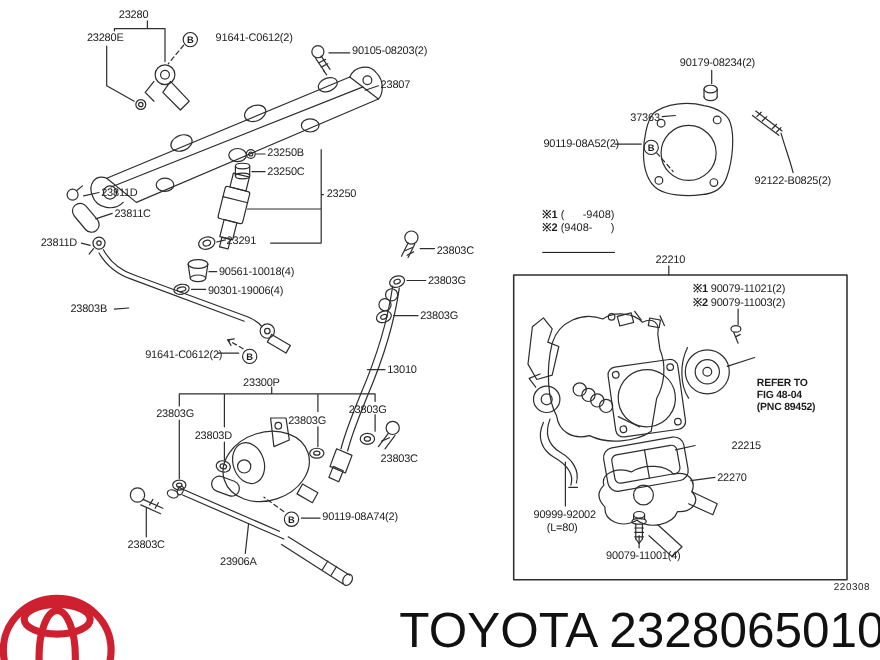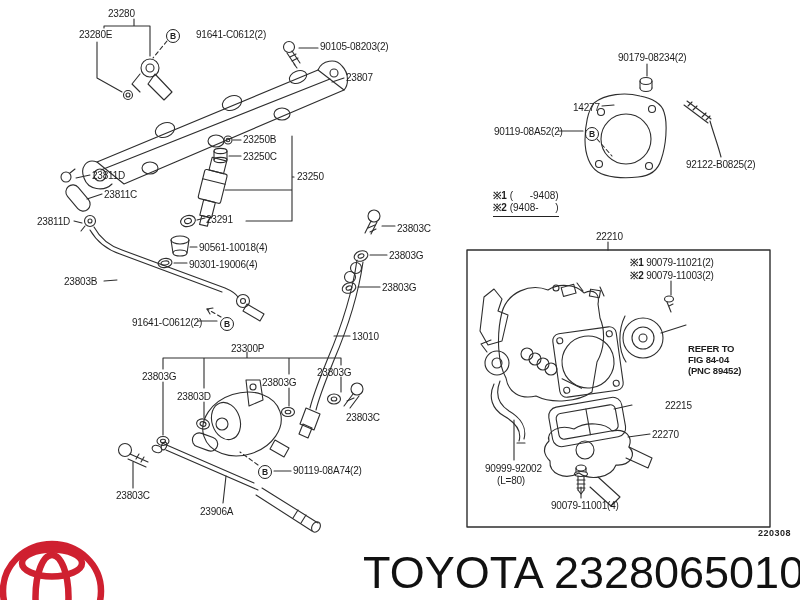--- a/index.html
+++ b/index.html
@@ -6,25 +6,25 @@
   #canvas{position:relative;width:800px;height:600px;background:#ffffff;overflow:hidden;
           font-family:"Liberation Sans",sans-serif;}
   #art{position:absolute;left:0;top:0;}
   #art *{stroke:#2e2e2e;fill:none;stroke-width:1.1;stroke-linecap:round;stroke-linejoin:round;}
   #art .logo *{stroke:#cf2030;stroke-width:6.5;}
   #art .box{stroke-width:1.4;}
   #art .dash{stroke-dasharray:4 3;}
   .lbl{position:absolute;font-size:10px;letter-spacing:-0.2px;color:#1d1d1d;white-space:pre;line-height:11px;}
   .bcir{position:absolute;width:12px;height:12px;border:1.2px solid #222;border-radius:50%;
         font-size:8.5px;line-height:12px;text-align:center;color:#1d1d1d;font-weight:bold;}
-  .note-block{position:absolute;border-bottom:1.2px solid #222;padding-bottom:2px;}
+  .note-block{position:absolute;border-bottom:1.2px solid #222;padding-bottom:15px;}
   .note-block .lbl-line{font-size:10px;color:#1d1d1d;white-space:pre;line-height:12px;}
   .sym{font-weight:bold;}
   .refer{position:absolute;font-size:9.5px;color:#1d1d1d;line-height:11px;letter-spacing:-0.2px;font-weight:bold;white-space:pre;margin-top:27px;}
-  .sheet{position:absolute;font-size:9px;font-weight:bold;color:#222;letter-spacing:0.5px;}
+  .sheet{position:absolute;font-size:9px;font-weight:normal;color:#222;letter-spacing:0.5px;}
   .footer-text{position:absolute;left:363px;top:547px;font-size:45px;color:#111;white-space:pre;}
 </style>
 </head>
 <body>
 
 <div id="canvas">
 
 <svg id="art" width="800" height="600" viewBox="0 0 800 600">
 
   <g>
@@ -314,54 +314,54 @@
 <div class="lbl" style="left:199px;top:242px">90561-10018(4)</div>
 <div class="lbl" style="left:189px;top:259px">90301-19006(4)</div>
 
 <div class="lbl" style="left:92px;top:170px">23811D</div>
 <div class="lbl" style="left:104px;top:189px">23811C</div>
 <div class="lbl" style="left:37px;top:216px">23811D</div>
 <div class="lbl" style="left:64px;top:276px">23803B</div>
 
 <div class="lbl" style="left:132px;top:317px">91641-C0612(2)</div>
 <div class="bcir" style="left:220px;top:317px">B</div>
-<div class="lbl" style="left:231px;top:343px">23300P</div>
+<div class="lbl" style="left:221px;top:343px">23300P</div>
 <div class="lbl" style="left:352px;top:331px">13010</div>
 
 <div class="lbl" style="left:397px;top:223px">23803C</div>
 <div class="lbl" style="left:389px;top:250px">23803G</div>
 <div class="lbl" style="left:382px;top:282px">23803G</div>
 
 <div class="lbl" style="left:142px;top:371px">23803G</div>
 <div class="lbl" style="left:177px;top:391px">23803D</div>
 <div class="lbl" style="left:262px;top:377px">23803G</div>
 <div class="lbl" style="left:317px;top:367px">23803G</div>
 <div class="lbl" style="left:346px;top:412px">23803C</div>
 <div class="bcir" style="left:258px;top:465px">B</div>
 <div class="lbl" style="left:293px;top:465px">90119-08A74(2)</div>
 <div class="lbl" style="left:116px;top:490px">23803C</div>
 <div class="lbl" style="left:200px;top:506px">23906A</div>
 
 <div class="lbl" style="left:618px;top:52px">90179-08234(2)</div>
-<div class="lbl" style="left:573px;top:102px">14277</div>
+<div class="lbl" style="left:573px;top:102px">37363</div>
 <div class="lbl" style="left:494px;top:126px">90119-08A52(2)</div>
 <div class="bcir" style="left:585px;top:127px">B</div>
 <div class="lbl" style="left:686px;top:159px">92122-B0825(2)</div>
 
 <div class="note-block" style="left:493px;top:190px">
   <div class="lbl-line"><span class="sym">※1</span><span> (      -9408)</span></div>
   <div class="lbl-line"><span class="sym">※2</span><span> (9408-      )</span></div>
 </div>
 
 <div class="lbl" style="left:596px;top:231px">22210</div>
 
 <div class="lbl" style="left:630px;top:257px"><span class="sym">※1</span><span> 90079-11021(2)</span></div>
 <div class="lbl" style="left:630px;top:270px"><span class="sym">※2</span><span> 90079-11003(2)</span></div>
 
-<div class="refer" style="left:688px;top:316px"><span>REFER TO</span><br><span>FIG 84-04</span><br><span>(PNC 89452)</span></div>
+<div class="refer" style="left:688px;top:316px"><span>REFER TO</span><br><span>FIG 48-04</span><br><span>(PNC 89452)</span></div>
 
 <div class="lbl" style="left:665px;top:400px">22215</div>
 <div class="lbl" style="left:652px;top:429px">22270</div>
 <div class="lbl" style="left:485px;top:463px">90999-92002</div>
 <div class="lbl" style="left:497px;top:475px">(L=80)</div>
 <div class="lbl" style="left:551px;top:500px">90079-11001(4)</div>
 
 <div class="sheet" style="left:758px;top:528px">220308</div>
 
 <div class="footer-text"><span>TOYOTA</span> <span>2328065010</span></div>

